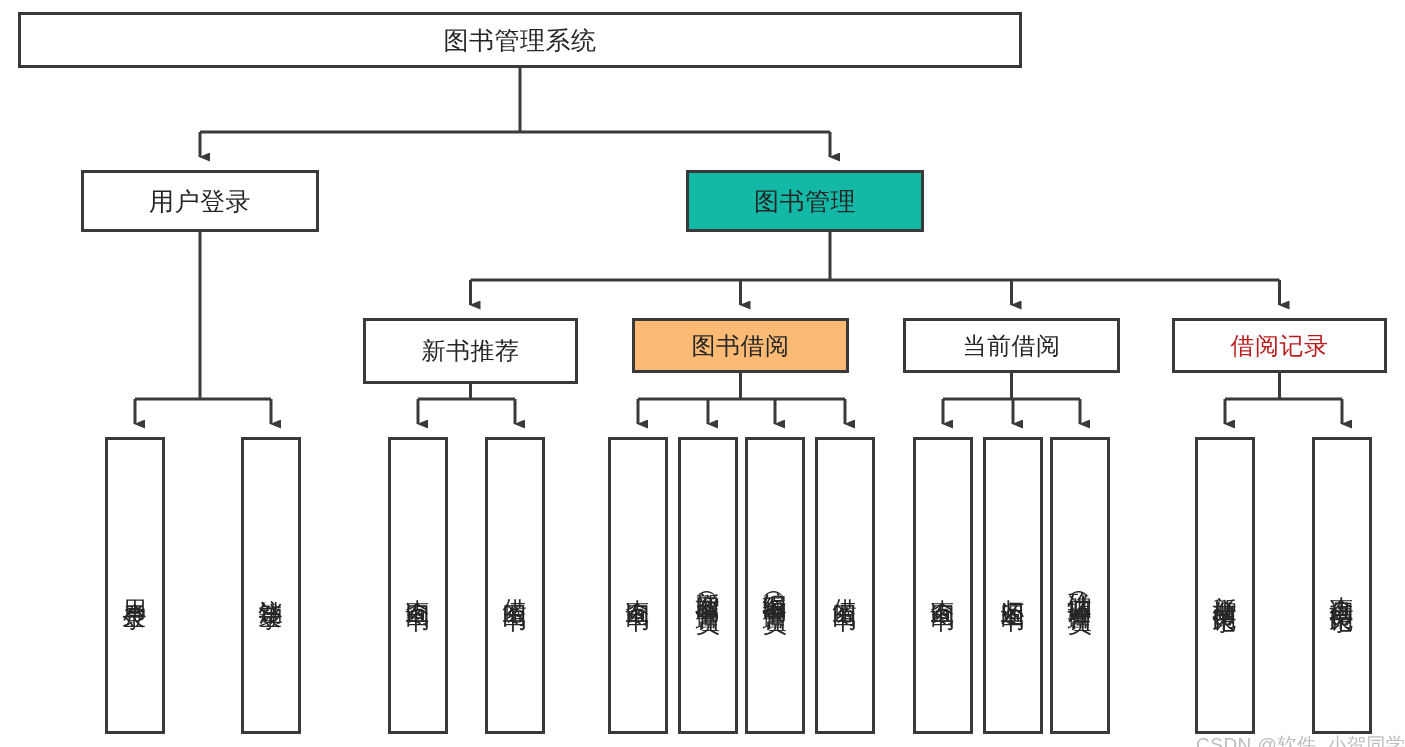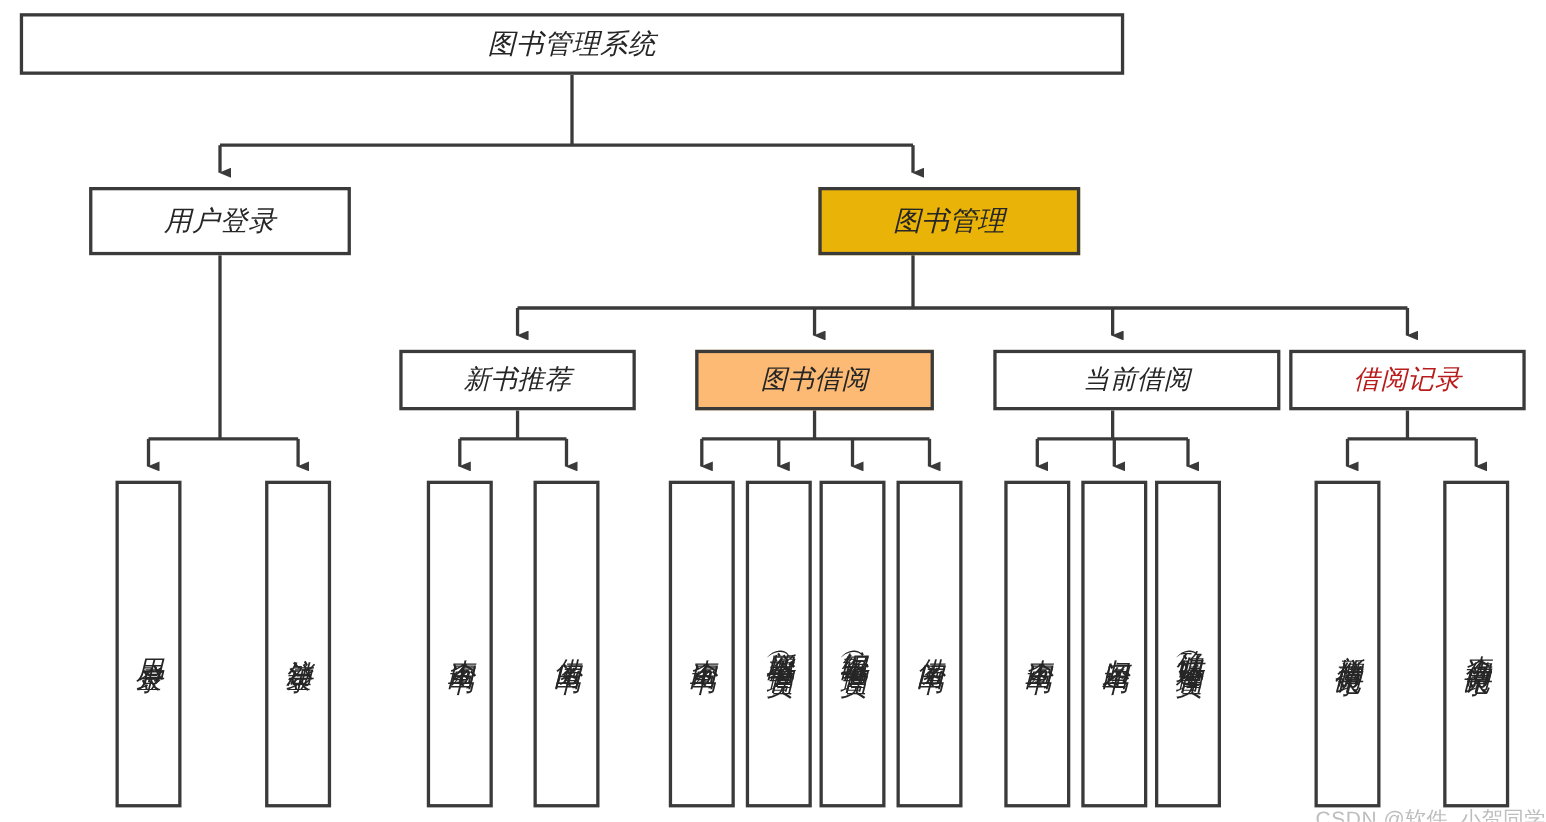--- a/index.html
+++ b/index.html
@@ -34,21 +34,20 @@
     display: flex;
     align-items: center;
     justify-content: center;
     color: #262626;
   }
   .node-label {
     text-align: center;
     line-height: 1.05;
     letter-spacing: 0.5px;
     color: #262626;
-    font-style: italic;
   }
   .node-label.horizontal {
     writing-mode: horizontal-tb;
   }
   .node-label.vertical {
     writing-mode: vertical-rl;
     text-orientation: upright;
     letter-spacing: 3px;
   }
   .level-root .node-label { font-size: 25px; }
@@ -111,30 +110,30 @@
       </g>
   </svg>
 
   <div id="node-layer">
       <div class="node-box level-root" style="left: 18px; top: 12px; width: 1004px; height: 56px; border-color: rgb(58, 58, 58); background: rgb(255, 255, 255);">
         <span class="node-label horizontal" style="color: rgb(38, 38, 38);">图书管理系统</span>
       </div>
       <div class="node-box level-2" style="left: 81px; top: 170px; width: 238px; height: 62px; border-color: rgb(58, 58, 58); background: rgb(255, 255, 255);">
         <span class="node-label horizontal" style="color: rgb(38, 38, 38);">用户登录</span>
       </div>
-      <div class="node-box level-2" style="left: 744px; top: 170px; width: 238px; height: 62px; border-color: rgb(58, 58, 58); background: #eab308;">
+      <div class="node-box level-2" style="left: 686px; top: 170px; width: 238px; height: 62px; border-color: rgb(58, 58, 58); background: #14b8a6;">
         <span class="node-label horizontal" style="color: rgb(38, 38, 38);">图书管理</span>
       </div>
-      <div class="node-box level-3" style="left: 363px; top: 318px; width: 215px; height: 55px; border-color: rgb(58, 58, 58); background: rgb(255, 255, 255);">
+      <div class="node-box level-3" style="left: 363px; top: 318px; width: 215px; height: 66px; border-color: rgb(58, 58, 58); background: rgb(255, 255, 255);">
         <span class="node-label horizontal" style="color: rgb(38, 38, 38);">新书推荐</span>
       </div>
       <div class="node-box level-3" style="left: 632px; top: 318px; width: 217px; height: 55px; border-color: rgb(58, 58, 58); background: #fdba74;">
         <span class="node-label horizontal" style="color: rgb(38, 38, 38);">图书借阅</span>
       </div>
-      <div class="node-box level-3" style="left: 903px; top: 318px; width: 261px; height: 55px; border-color: rgb(58, 58, 58); background: rgb(255, 255, 255);">
+      <div class="node-box level-3" style="left: 903px; top: 318px; width: 217px; height: 55px; border-color: rgb(58, 58, 58); background: rgb(255, 255, 255);">
         <span class="node-label horizontal" style="color: rgb(38, 38, 38);">当前借阅</span>
       </div>
       <div class="node-box level-3" style="left: 1172px; top: 318px; width: 215px; height: 55px; border-color: rgb(58, 58, 58); background: rgb(255, 255, 255);">
         <span class="node-label horizontal" style="color: #b91c1c;">借阅记录</span>
       </div>
       <div class="node-box level-leaf" style="left: 105px; top: 437px; width: 60px; height: 297px; border-color: rgb(58, 58, 58); background: rgb(255, 255, 255);">
         <span class="node-label vertical" style="color: rgb(38, 38, 38);">用户登录</span>
       </div>
       <div class="node-box level-leaf" style="left: 241px; top: 437px; width: 60px; height: 297px; border-color: rgb(58, 58, 58); background: rgb(255, 255, 255);">
         <span class="node-label vertical" style="color: rgb(38, 38, 38);">注销登录</span>

